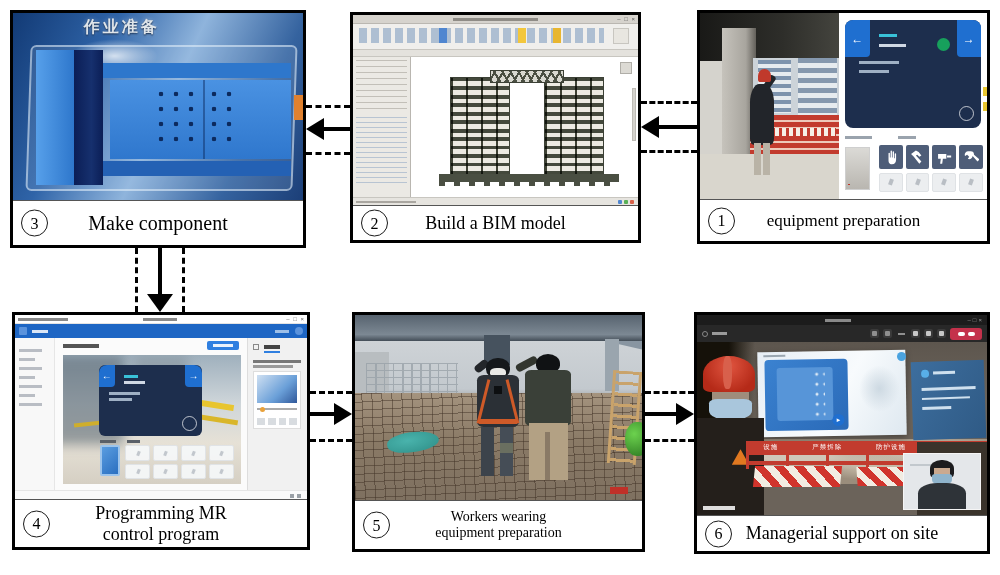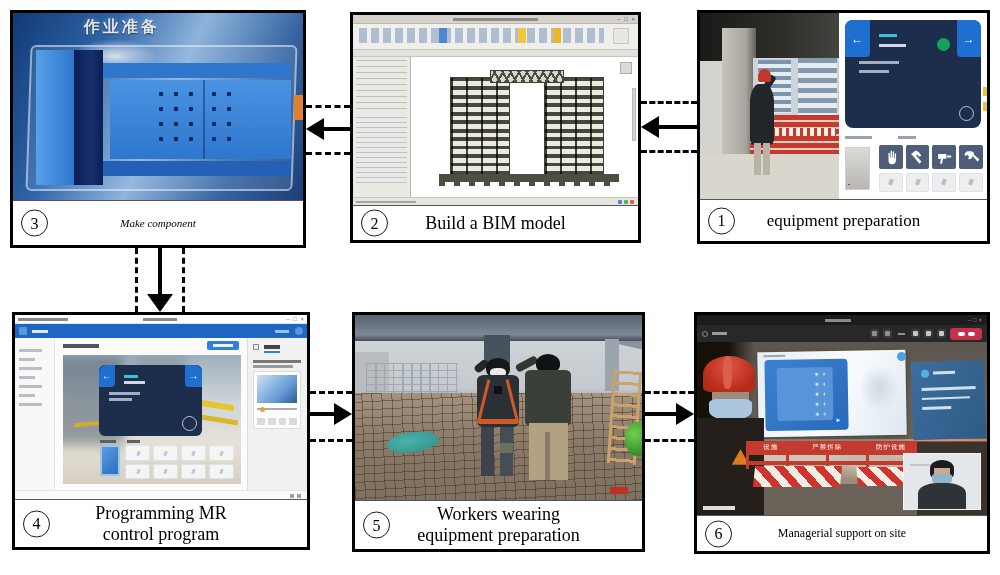--- a/index.html
+++ b/index.html
@@ -24,21 +24,21 @@
   .dash-v{position:absolute;top:0;bottom:0;width:0;border-left:3px dashed #000;}
   .arr-body-h{position:absolute;height:4px;background:#000;}
   .arr-head-left{position:absolute;width:0;height:0;border-top:11px solid transparent;border-bottom:11px solid transparent;border-right:18px solid #000;}
   .arr-head-right{position:absolute;width:0;height:0;border-top:11px solid transparent;border-bottom:11px solid transparent;border-left:18px solid #000;}
   .arr-body-v{position:absolute;width:4px;background:#000;}
   .arr-head-down{position:absolute;width:0;height:0;border-left:13px solid transparent;border-right:13px solid transparent;border-top:18px solid #000;}
 
   
   #p3{left:10px;top:10px;width:296px;height:238px;}
   #p3 .caption{height:44px;}
-  #p3 .cap-text{font-size:11px;line-height:1.15;font-style:italic;}
+  #p3 .cap-text{font-size:20px;line-height:1.15;}
   .p3-bg{inset:0;background:linear-gradient(115deg,#123a75 0%,#2f64a8 28%,#8fb4dc 52%,#35639f 78%,#1c3f78 100%);}
   .p3-sheen{left:20%;top:14%;width:30%;height:18%;background:radial-gradient(ellipse,rgba(255,255,255,.8),rgba(255,255,255,0) 70%);}
   .p3-title{left:0;right:25%;top:4px;text-align:center;font-size:16px;font-weight:bold;letter-spacing:3px;
             color:#dfe5ea;text-shadow:0 1px 2px #0a2040,0 0 4px rgba(255,255,255,.4);}
   .p3-glass{left:5%;top:17%;right:3%;bottom:5%;border:2px solid rgba(230,240,250,.55);border-radius:6px;
             background:rgba(190,215,240,.15);transform:skewX(-2deg);}
   .p3-colL{left:8%;top:20%;width:13%;bottom:8%;background:linear-gradient(90deg,#57a0ea,#2e77cc);}
   .p3-colD{left:21%;top:20%;width:10%;bottom:8%;background:linear-gradient(90deg,#0b1e56,#16306e 60%,#0b1e56);}
   .p3-beam{left:31%;top:27%;right:4%;height:60%;}
   .p3-flg-t{left:0;right:0;top:0;height:13%;background:#2e77cc;}
@@ -198,21 +198,21 @@
   .p4-msdot{position:absolute;left:6px;top:34.5px;width:5px;height:5px;border-radius:50%;background:#e8a13a;}
   .p4-mctl{position:absolute;left:3px;bottom:3px;right:3px;height:7px;display:flex;gap:3px;}
   .p4-mctl i{flex:1;background:#d8dce0;display:block;}
   .p4-statusbar{left:0;right:0;bottom:0;height:9px;background:#fafafa;border-top:1px solid #e6e6e6;}
   .p4-sb-r{right:3px;top:2.5px;width:14px;height:4px;
      background:repeating-linear-gradient(90deg,#9aa0a6 0 4px,transparent 4px 7px);}
 
   
   #p5{left:352px;top:312px;width:293px;height:240px;}
   #p5 .caption{height:48px;}
-  #p5 .cap-text{font-size:18px;line-height:1.15;}
+  #p5 .cap-text{font-size:14px;line-height:1.15;}
   .p5-bg{inset:0;background:linear-gradient(180deg,#d4d8db 0%,#c3c9ce 40%,#b7bcc0 42%);}
   .p5-beam{left:0;right:0;top:0;height:14%;background:linear-gradient(180deg,#57636f,#7c8893 75%,#434d57);}
   .p5-beamdiag{right:-6%;top:2%;width:46%;height:10%;background:#8895a1;transform:rotate(13deg);}
   .p5-colc{left:45%;top:11%;width:9%;height:16%;background:#46525e;}
   .p5-colr{right:8%;top:13%;width:5%;height:28%;background:#9aa5ae;}
   .p5-wallL{left:0;top:20%;width:12%;height:26%;background:#b8bdc0;}
   .p5-scaf{left:4%;top:26%;width:32%;height:18%;opacity:.75;
      background:repeating-linear-gradient(90deg,#97a0a7 0 1.5px,transparent 1.5px 9px),
                 repeating-linear-gradient(180deg,#97a0a7 0 1.5px,transparent 1.5px 7px);}
   .p5-floor{left:0;right:0;top:42%;bottom:0;
@@ -243,21 +243,21 @@
   .wb-head{position:absolute;left:30%;top:0;width:42%;height:15%;background:#101214;border-radius:50% 50% 40% 40%;}
   .wb-arm{position:absolute;left:-6%;top:5%;width:40%;height:6%;background:#32362f;border-radius:4px;transform:rotate(-28deg);}
   .wb-body{position:absolute;left:12%;top:13%;width:80%;height:44%;background:#3a4038;border-radius:14%/8%;}
   .wb-pants{position:absolute;left:18%;top:55%;width:68%;height:45%;background:#b3a184;}
   .wb-split{position:absolute;left:46%;top:62%;width:9%;height:38%;background:#8a7a66;}
   .p5-redtag{right:5%;bottom:3%;width:6%;height:4%;background:#c03028;}
 
   
   #p6{left:694px;top:312px;width:296px;height:242px;}
   #p6 .caption{height:35px;}
-  #p6 .cap-text{font-size:12px;}
+  #p6 .cap-text{font-size:18px;}
   .p6-titlebar{left:0;right:0;top:0;height:10px;background:#1c1c1c;}
   .p6-tt-m{left:44%;top:4px;width:26px;height:2.5px;background:#8a8a8a;}
   .p6-tt-ctl{right:3px;top:1px;font-size:6px;color:#9a9a9a;letter-spacing:2px;line-height:8px;}
   .p6-toolbar{left:0;right:0;top:10px;height:17px;background:#282828;display:flex;align-items:center;padding:0 5px;gap:4px;}
   .p6-rec{width:6px;height:6px;border:1.5px solid #888;border-radius:50%;}
   .p6-timer{width:15px;height:3px;background:#9a9a9a;}
   .p6-sp{flex:1;}
   .tbi{width:9px;height:9px;background:#3a3a3a;border-radius:2px;position:relative;}
   .tbi i{position:absolute;inset:2px;background:#8f8f8f;border-radius:1px;display:block;}
   .tbi.bright i{background:#c8c8c8;}

